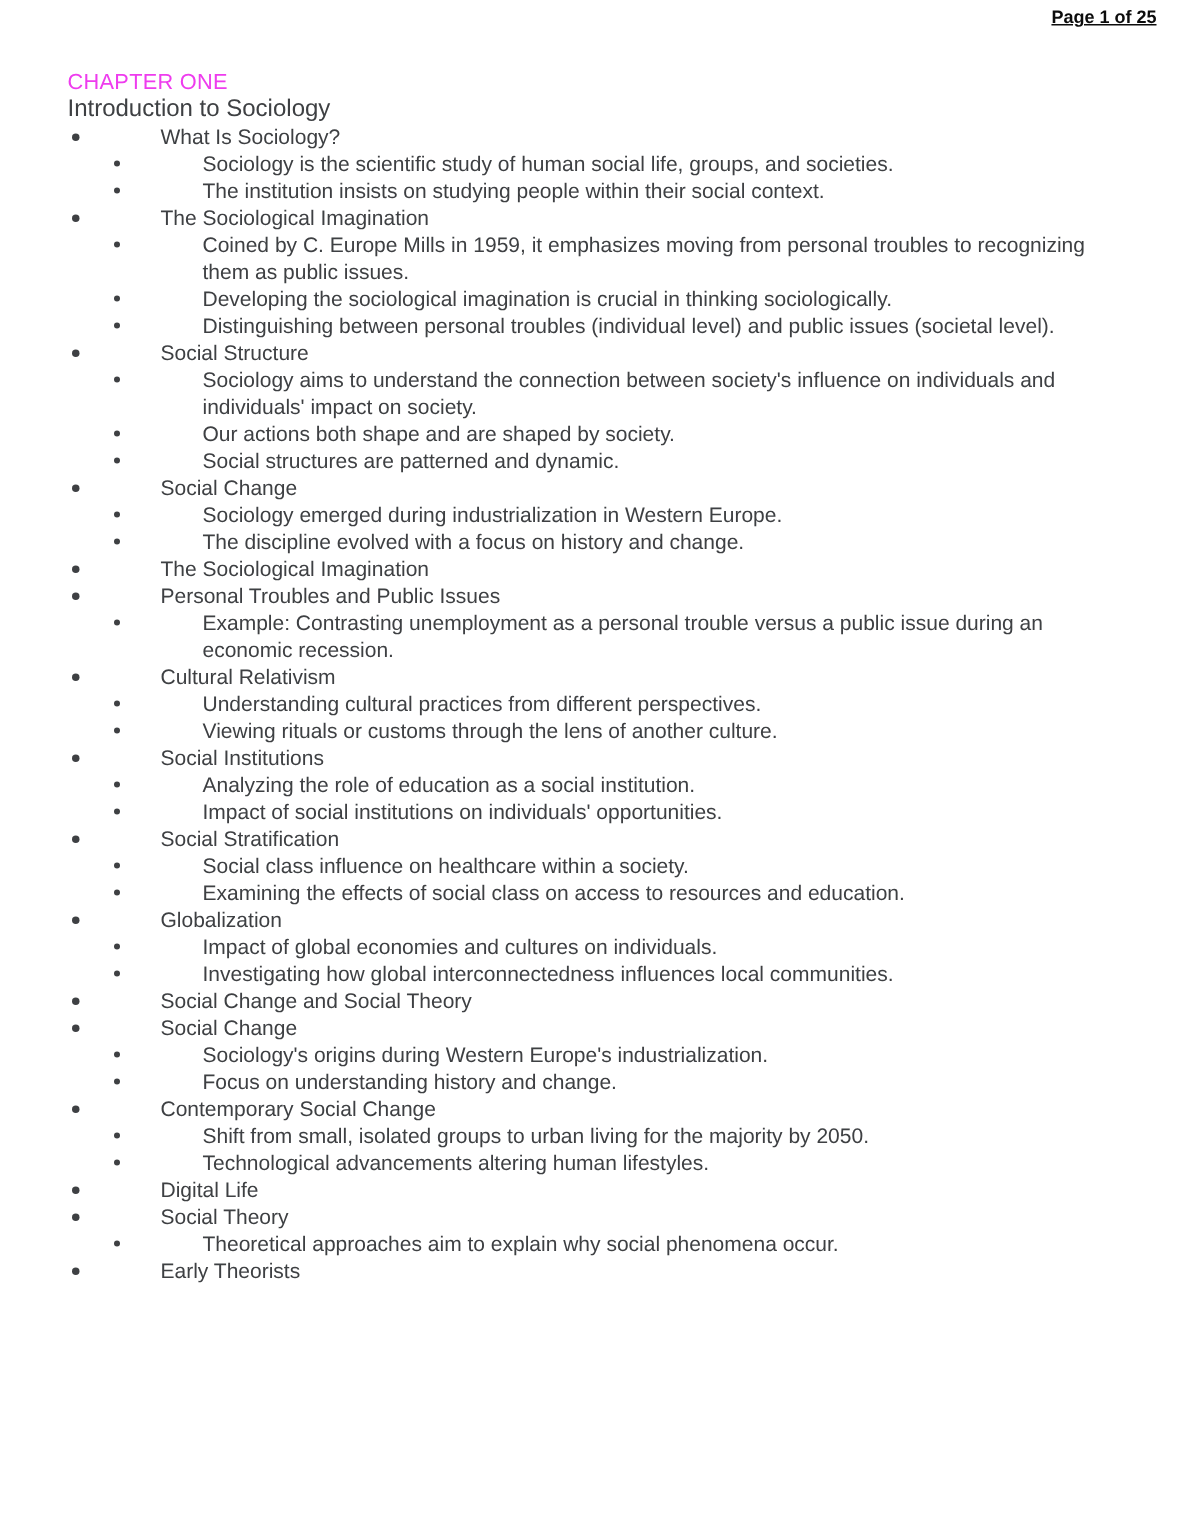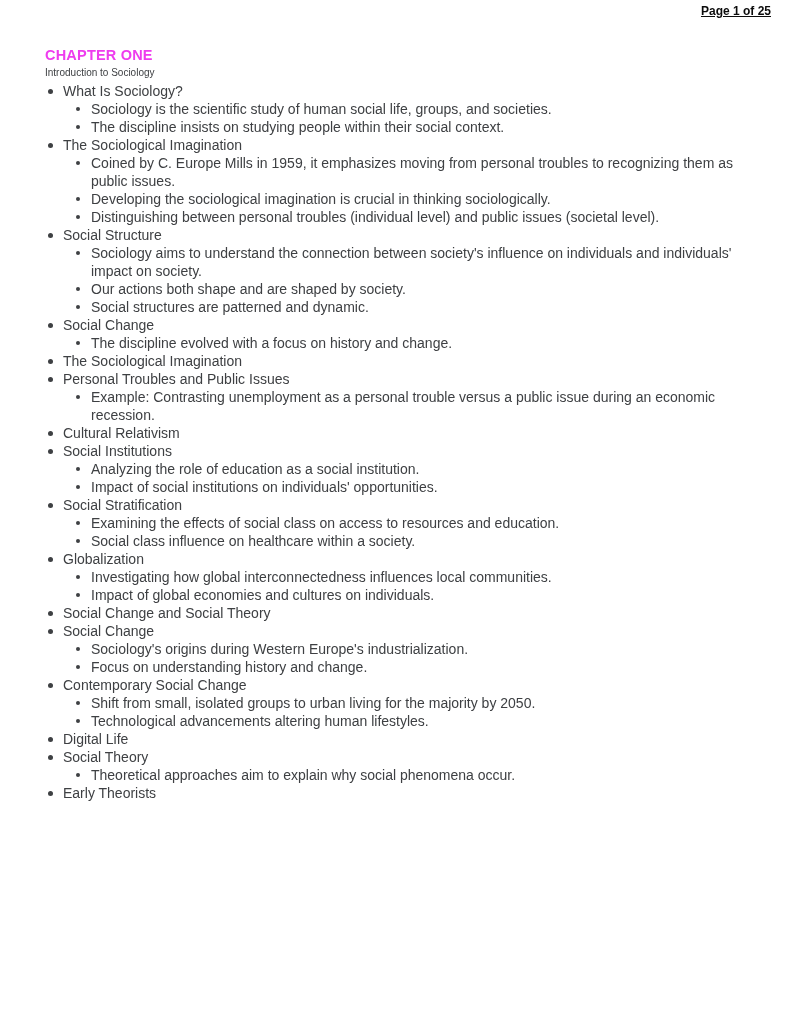--- a/index.html
+++ b/index.html
@@ -28,26 +28,26 @@
   }
   .content {
     position: absolute;
     left: 45px;
     top: 46px;
     width: 697px;
   }
   .chapter {
     font-size: 14.5px;
     line-height: 18px;
-    font-weight: bold;
+    font-weight: normal;
     letter-spacing: 0.2px;
     color: var(--accent, #ee3cee);
   }
   .subtitle {
-    font-size: 10px;
+    font-size: 16px;
     line-height: 18px;
   }
   ul.outline, ul.sublist {
     list-style: none;
     margin: 0;
     padding: 0;
   }
   .outline {
     font-size: 14px;
     line-height: 18px;
@@ -67,20 +67,21 @@
     margin: 7px 10px 0 3px;
   }
   .d2 {
     width: 4px;
     height: 4px;
     margin: 7px 11px 0 31px;
   }
   .txt {
     flex: 1 1 auto;
     min-width: 0;
+    margin-left: 44px;
   }
 </style>
 </head>
 <body>
 
 <div class="page">
   <div class="page-number">Page 1 of 25</div>
   <div class="content">
     <div class="chapter">CHAPTER ONE</div>
     <div class="subtitle">Introduction to Sociology</div>
@@ -90,21 +91,21 @@
             <span class="dot d1"></span>
             <span class="txt">What Is Sociology?</span>
           </div>
           <ul class="sublist">
             <li class="point">
               <span class="dot d2"></span>
               <span class="txt">Sociology is the scientific study of human social life, groups, and societies.</span>
             </li>
             <li class="point">
               <span class="dot d2"></span>
-              <span class="txt">The discipline insists on studying people within their social context.</span>
+              <span class="txt">The institution insists on studying people within their social context.</span>
             </li>
           </ul>
         </li>
         <li class="topic">
           <div class="row">
             <span class="dot d1"></span>
             <span class="txt">The Sociological Imagination</span>
           </div>
           <ul class="sublist">
             <li class="point">
@@ -142,20 +143,24 @@
           </ul>
         </li>
         <li class="topic">
           <div class="row">
             <span class="dot d1"></span>
             <span class="txt">Social Change</span>
           </div>
           <ul class="sublist">
             <li class="point">
               <span class="dot d2"></span>
+              <span class="txt">Sociology emerged during industrialization in Western Europe.</span>
+            </li>
+            <li class="point">
+              <span class="dot d2"></span>
               <span class="txt">The discipline evolved with a focus on history and change.</span>
             </li>
           </ul>
         </li>
         <li class="topic">
           <div class="row">
             <span class="dot d1"></span>
             <span class="txt">The Sociological Imagination</span>
           </div>
         </li>
@@ -169,20 +174,30 @@
               <span class="dot d2"></span>
               <span class="txt">Example: Contrasting unemployment as a personal trouble versus a public issue during an economic recession.</span>
             </li>
           </ul>
         </li>
         <li class="topic">
           <div class="row">
             <span class="dot d1"></span>
             <span class="txt">Cultural Relativism</span>
           </div>
+          <ul class="sublist">
+            <li class="point">
+              <span class="dot d2"></span>
+              <span class="txt">Understanding cultural practices from different perspectives.</span>
+            </li>
+            <li class="point">
+              <span class="dot d2"></span>
+              <span class="txt">Viewing rituals or customs through the lens of another culture.</span>
+            </li>
+          </ul>
         </li>
         <li class="topic">
           <div class="row">
             <span class="dot d1"></span>
             <span class="txt">Social Institutions</span>
           </div>
           <ul class="sublist">
             <li class="point">
               <span class="dot d2"></span>
               <span class="txt">Analyzing the role of education as a social institution.</span>
@@ -194,41 +209,41 @@
           </ul>
         </li>
         <li class="topic">
           <div class="row">
             <span class="dot d1"></span>
             <span class="txt">Social Stratification</span>
           </div>
           <ul class="sublist">
             <li class="point">
               <span class="dot d2"></span>
+              <span class="txt">Social class influence on healthcare within a society.</span>
+            </li>
+            <li class="point">
+              <span class="dot d2"></span>
               <span class="txt">Examining the effects of social class on access to resources and education.</span>
             </li>
-            <li class="point">
-              <span class="dot d2"></span>
-              <span class="txt">Social class influence on healthcare within a society.</span>
-            </li>
           </ul>
         </li>
         <li class="topic">
           <div class="row">
             <span class="dot d1"></span>
             <span class="txt">Globalization</span>
           </div>
           <ul class="sublist">
             <li class="point">
               <span class="dot d2"></span>
+              <span class="txt">Impact of global economies and cultures on individuals.</span>
+            </li>
+            <li class="point">
+              <span class="dot d2"></span>
               <span class="txt">Investigating how global interconnectedness influences local communities.</span>
-            </li>
-            <li class="point">
-              <span class="dot d2"></span>
-              <span class="txt">Impact of global economies and cultures on individuals.</span>
             </li>
           </ul>
         </li>
         <li class="topic">
           <div class="row">
             <span class="dot d1"></span>
             <span class="txt">Social Change and Social Theory</span>
           </div>
         </li>
         <li class="topic">

